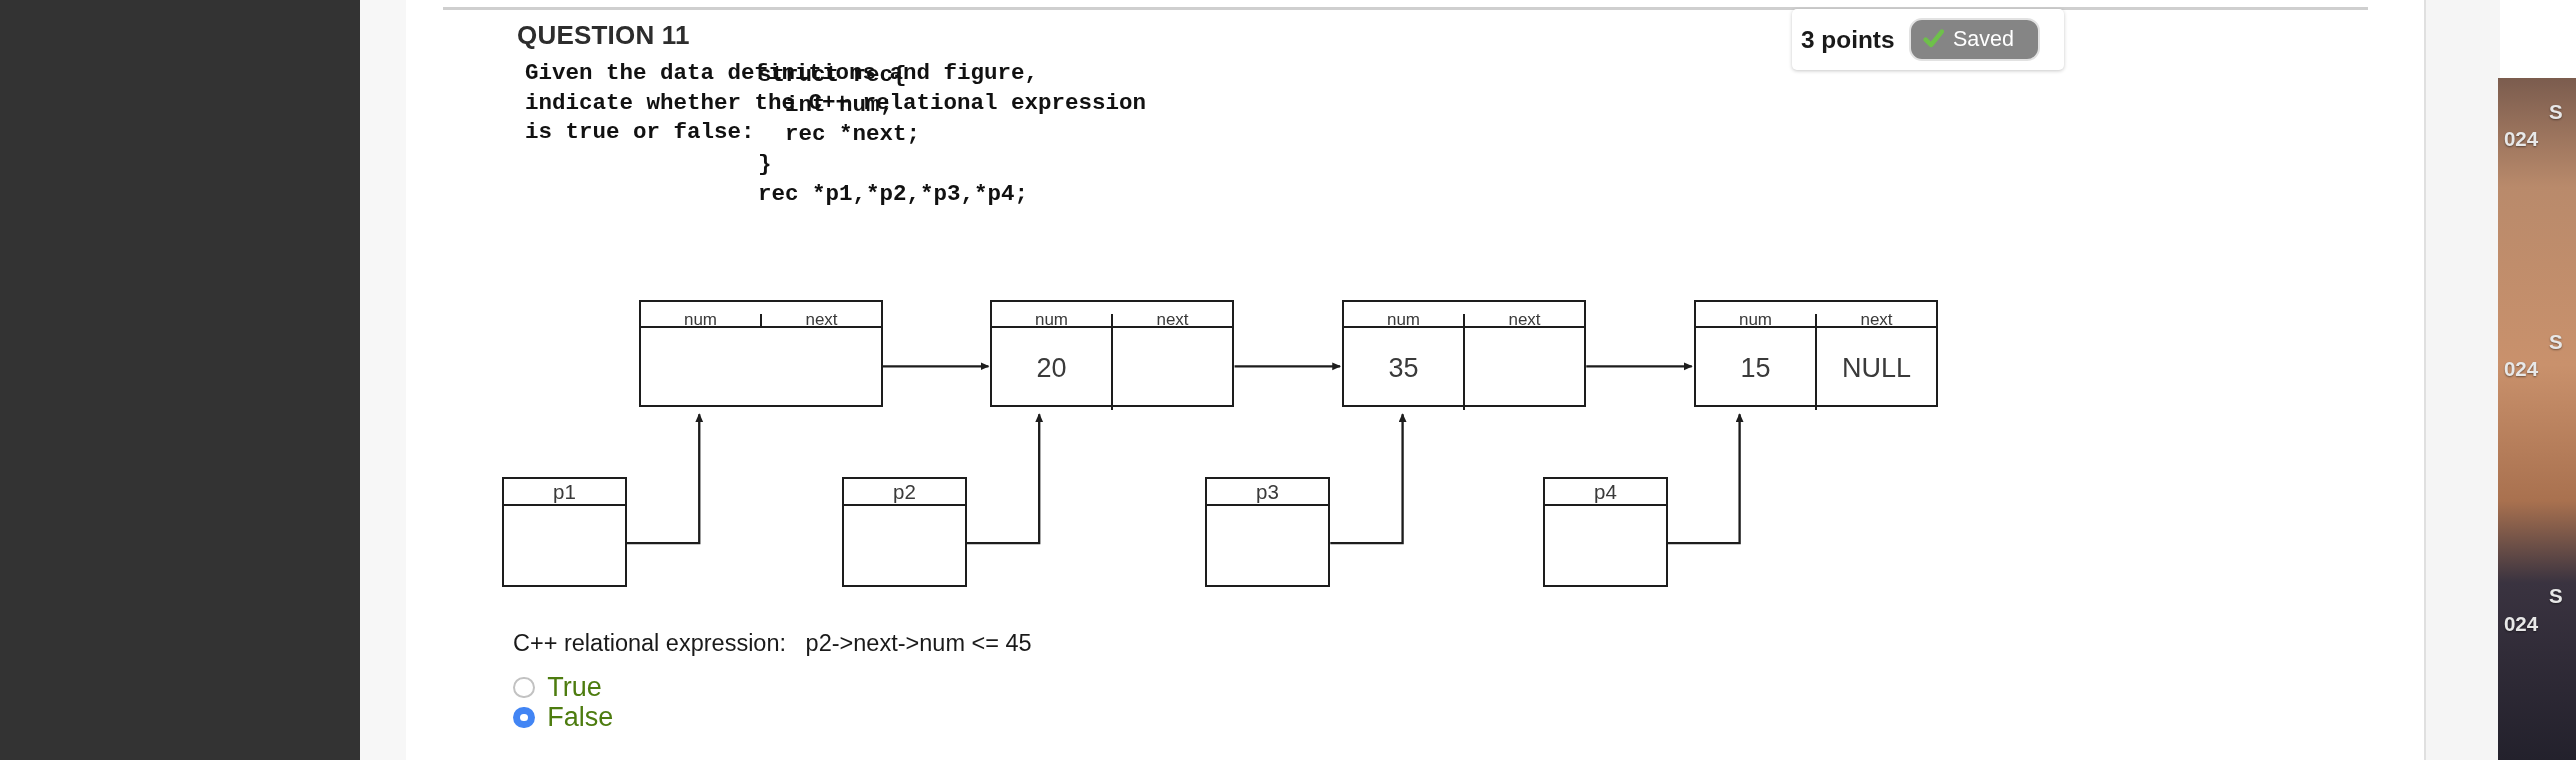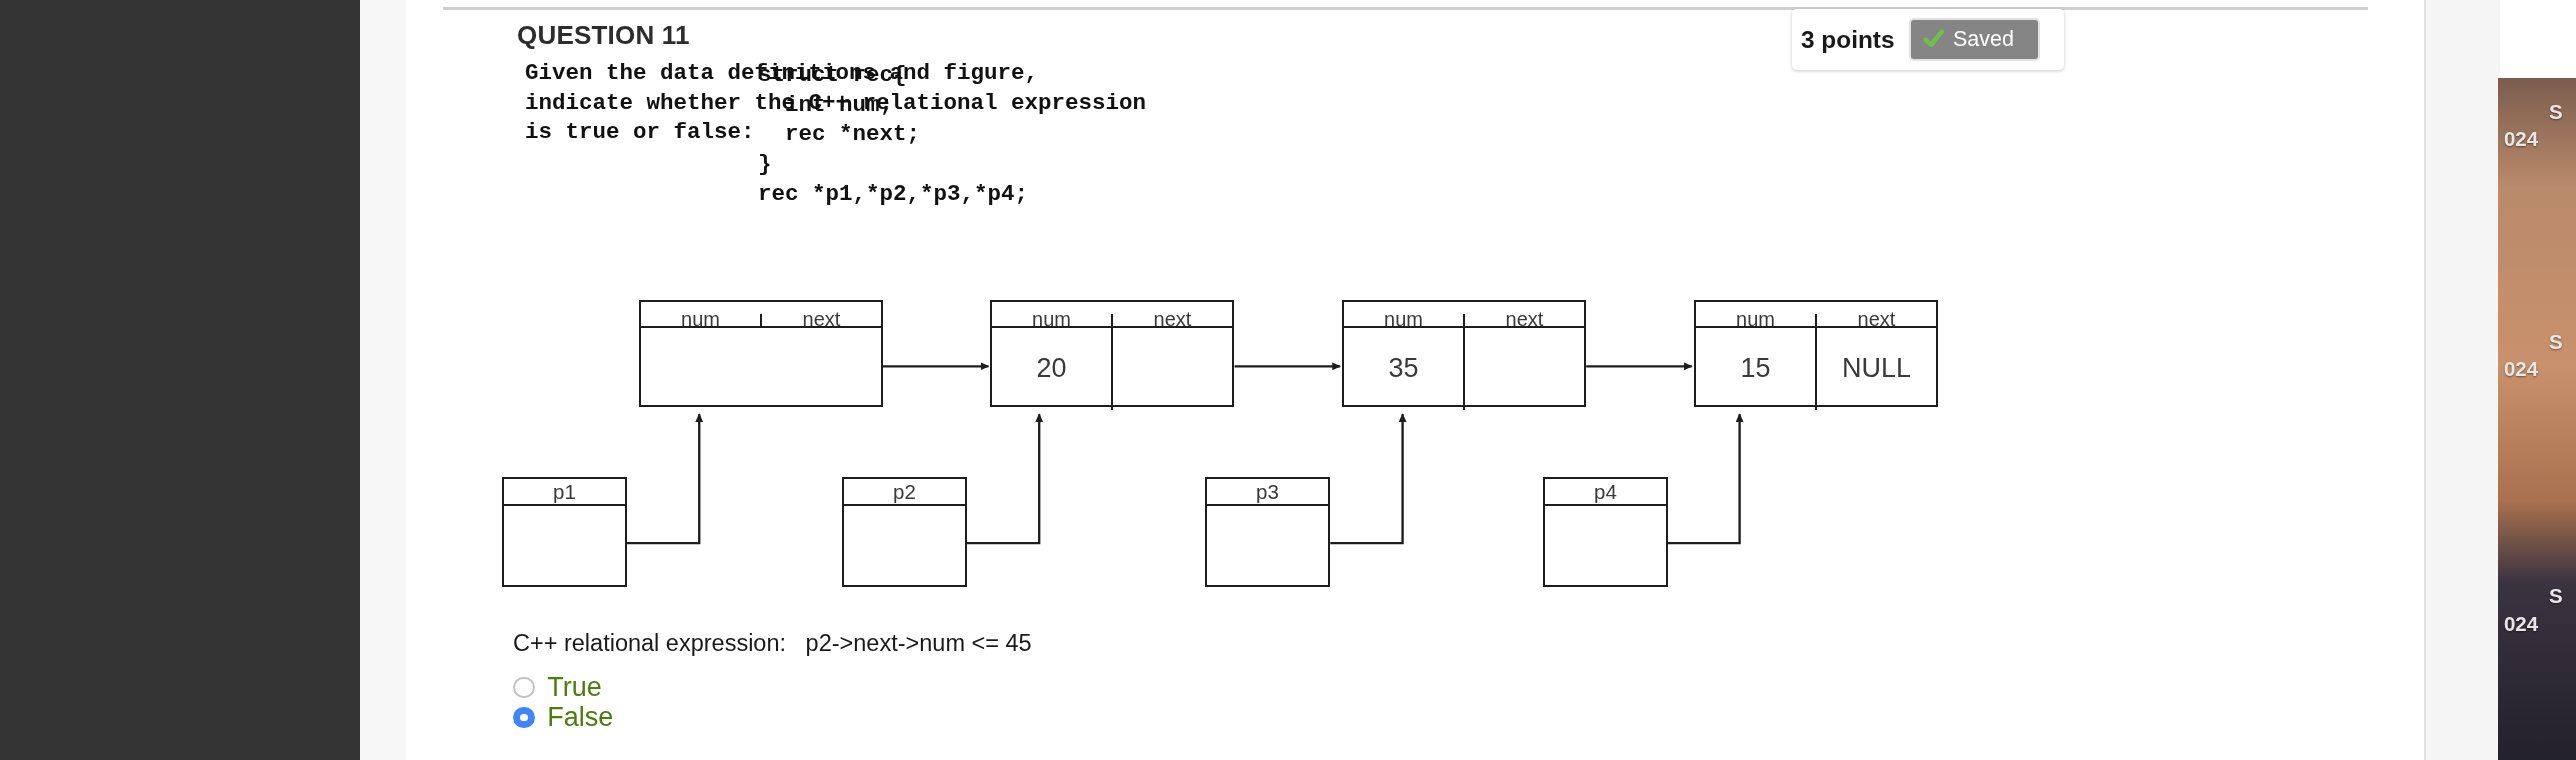--- a/index.html
+++ b/index.html
@@ -21,39 +21,39 @@
   .top-rule{position:absolute;left:37px;top:6.8px;width:1925px;height:2.9px;background:#cfcfcf;}
 
   .q-title{position:absolute;left:111px;top:19.5px;font-size:26px;font-weight:bold;
            color:#2d2d2d;letter-spacing:0.2px;}
 
   
   .points-card{position:absolute;left:1386px;top:8.8px;width:272px;height:61px;background:#ffffff;
                border-radius:4.9px;box-shadow:0 1px 3.9px rgba(0,0,0,.22);}
   .points-label{position:absolute;left:1395px;top:26px;font-size:24.4px;font-weight:bold;color:#1a1a1a;}
   .saved-badge{position:absolute;left:1503px;top:17.6px;width:131px;height:43px;background:#858585;
-               border:2px solid #e2e2e2;border-radius:5px;display:flex;align-items:center;gap:8.8px;
+               border:2px solid #e2e2e2;border-radius:13px;display:flex;align-items:center;gap:8.8px;
                padding-left:11.7px;box-sizing:border-box;}
   .saved-check{width:21.5px;height:21.5px;display:block;}
   .saved-text{font-size:21.5px;color:#ffffff;}
 
   
   .mono{position:absolute;font-family:"Liberation Mono","DejaVu Sans Mono",monospace;
         font-weight:bold;color:#111111;white-space:pre;line-height:1.32;}
   .prompt{left:119px;top:59px;font-size:22.5px;}
   .struct{left:352px;top:61px;font-size:22.5px;}
 
   
   .diagram{position:absolute;left:0;top:0;width:2001px;height:760px;}
 
   .node{position:absolute;width:244px;height:107px;border:2px solid #1d1d1d;
         box-sizing:border-box;background:#fff;}
   .node .hdr{height:23.5px;display:flex;border-bottom:2px solid #1d1d1d;}
   .node .hdr div{flex:1;display:flex;align-items:center;justify-content:center;
-                 font-size:20px;color:#3a3a3a;margin-top:12px;}
+                 font-size:17px;color:#3a3a3a;margin-top:12px;}
   .node .hdr div:first-child{border-right:2px solid #1d1d1d;}
   .node .bdy{height:82px;display:flex;}
   .node .bdy div{flex:1;display:flex;align-items:center;justify-content:center;
                  font-size:27px;color:#3a3a3a;}
   .node .bdy div:first-child{border-right:2px solid #1d1d1d;}
 
   .pbox{position:absolute;width:125px;height:110px;border:2px solid #1d1d1d;
         box-sizing:border-box;background:#fff;}
   .pbox .phdr{height:25.4px;border-bottom:2px solid #1d1d1d;display:flex;
               align-items:center;justify-content:center;font-size:20.5px;color:#3a3a3a;}

